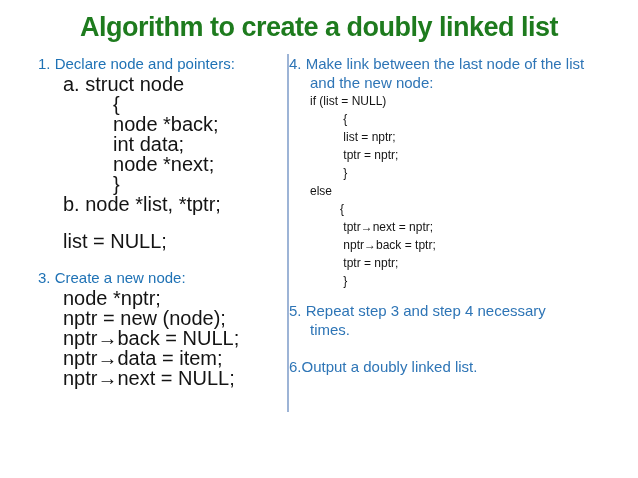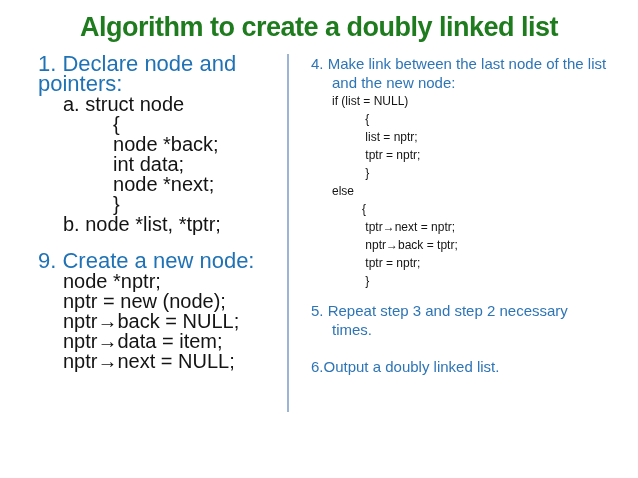--- a/index.html
+++ b/index.html
@@ -7,25 +7,25 @@
     width:638px;height:478px;background:#ffffff;overflow:hidden;
     font-family:"Liberation Sans",sans-serif;position:relative;box-sizing:border-box;
   }
   .title{
     padding-top:11px;text-align:center;color:#1e7b1e;font-weight:bold;
     font-size:27px;line-height:32px;letter-spacing:-0.5px;
   }
   .columns{display:flex;align-items:flex-start;margin-top:11px;}
   .col-left{width:249px;padding-left:38px;flex:none;}
   .divider{width:2px;height:358px;background:#9db4d6;flex:none;}
-  .col-right{width:296px;padding-left:22px;flex:none;}
+  .col-right{width:296px;flex:none;}
 
   .step{margin:0;}
   .col-left .step{margin-bottom:17px;}
-  .col-left .heading{color:#1f72b5;font-size:22px;line-height:20px;}
+  .col-left .heading{color:#1f72b5;font-size:15px;line-height:20px;}
   .col-left pre{
     margin:0 0 0 25px;font-family:inherit;font-size:20px;line-height:20px;
     color:#141414;white-space:pre;
   }
   .col-right .step4{margin-bottom:11px;}
   .col-right .step5{margin-bottom:18px;}
   .col-right .heading{
     color:#2e75b6;font-size:15px;line-height:19px;
     padding-left:21px;text-indent:-21px;
   }
@@ -51,23 +51,24 @@
         <div class="heading">1. Declare node and pointers:</div>
         <pre>a. struct node
          {
          node *back;
          int data;
          node *next;
          }
 b. node *list, *tptr;</pre>
       </div>
       <div class="step">
+        <pre>list = NULL;</pre>
       </div>
       <div class="step">
-        <div class="heading">9. Create a new node:</div>
+        <div class="heading">3. Create a new node:</div>
         <pre>node *nptr;
 nptr = new (node);
 nptr→back = NULL;
 nptr→data = item;
 nptr→next = NULL;</pre>
       </div>
     </div>
 
     <div class="divider"></div>
 
@@ -80,21 +81,21 @@
           tptr = nptr;
           }
 else
          {
           tptr→next = nptr;
           nptr→back = tptr;
           tptr = nptr;
           }</pre>
       </div>
       <div class="step step5">
-        <div class="heading">5. Repeat step 3 and step 2 necessary times.</div>
+        <div class="heading">5. Repeat step 3 and step 4 necessary times.</div>
 
       </div>
       <div class="step step6">
         <div class="heading">6.Output a doubly linked list.</div>
 
       </div>
     </div>
 
   </div>
 </div>

